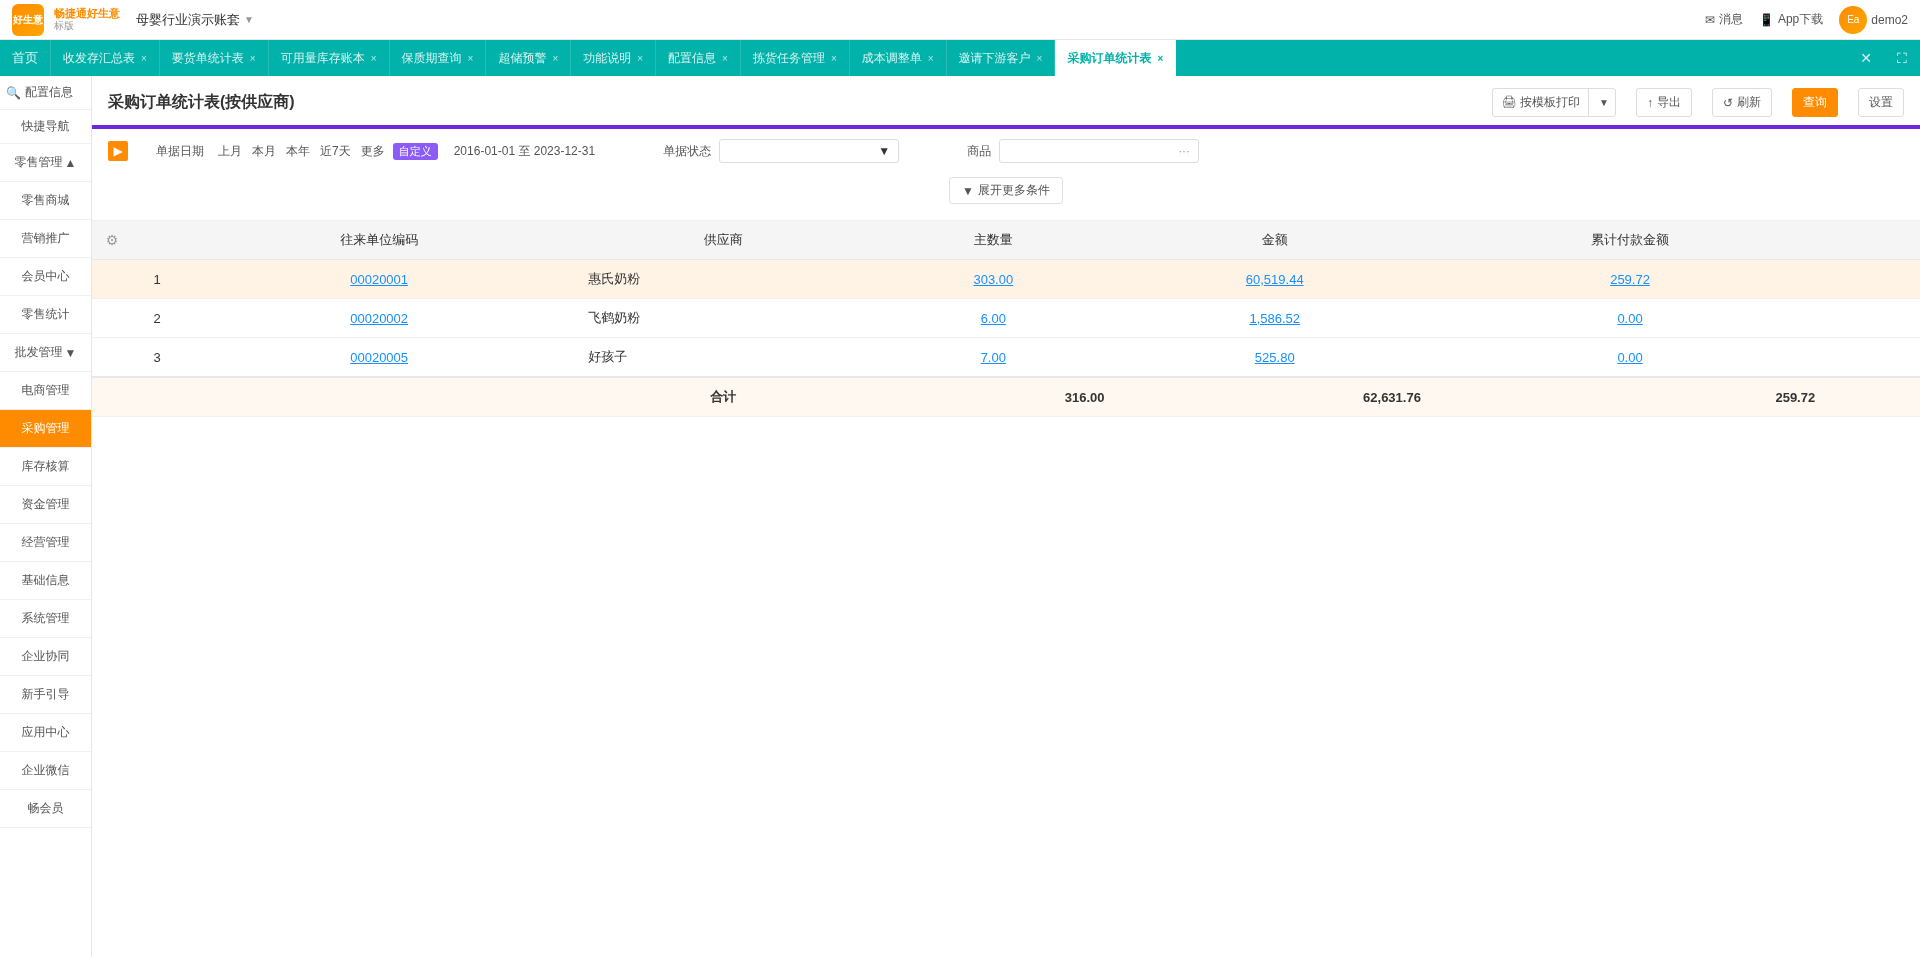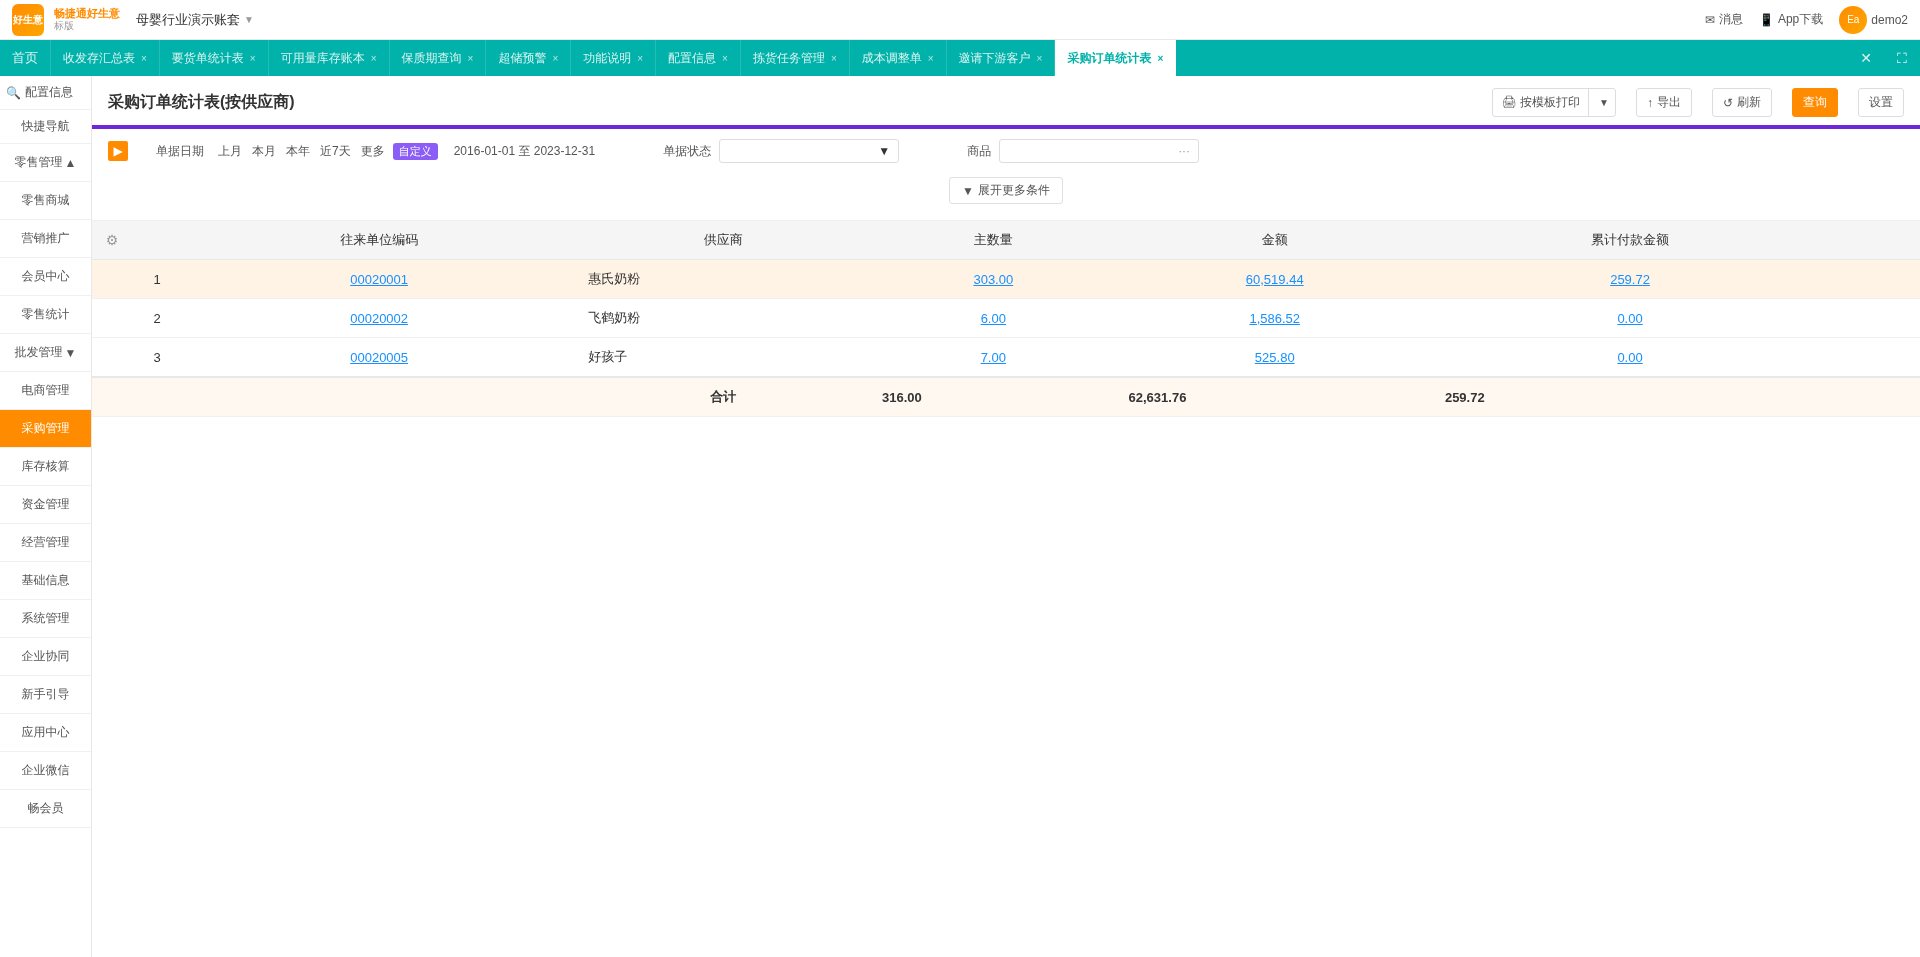--- a/index.html
+++ b/index.html
@@ -75,21 +75,21 @@
     .data-table th { padding: 10px 12px; text-align: center; font-size: 13px; color: #333; font-weight: normal; border-bottom: 1px solid #e8e8e8; white-space: nowrap; }
     .data-table td { padding: 10px 12px; text-align: center; font-size: 13px; color: #333; border-bottom: 1px solid #f0f0f0; }
     .data-table td.left { text-align: left; }
     .data-table tbody tr.highlighted { background: #fff3e6; }
     .link-text { color: #1890ff; text-decoration: underline; cursor: pointer; }
     .settings-icon { color: #999; font-size: 14px; cursor: pointer; }
     .row-num { color: #999; }
 
     
     .table-footer { background: #fff8f0; border-top: 2px solid #e8e8e8; }
-    .table-footer td { padding: 10px 12px; font-size: 13px; color: #333; font-weight: bold; text-align: left; }
+    .table-footer td { padding: 10px 12px; font-size: 13px; color: #333; font-weight: bold; text-align: right; }
     .table-footer td.left { text-align: center; }
   </style>
 </head>
 <body>
 
 <div class="top-bar">
   <div class="logo-area">
     <div class="logo-icon">
       <span>好生意</span>
     </div>

